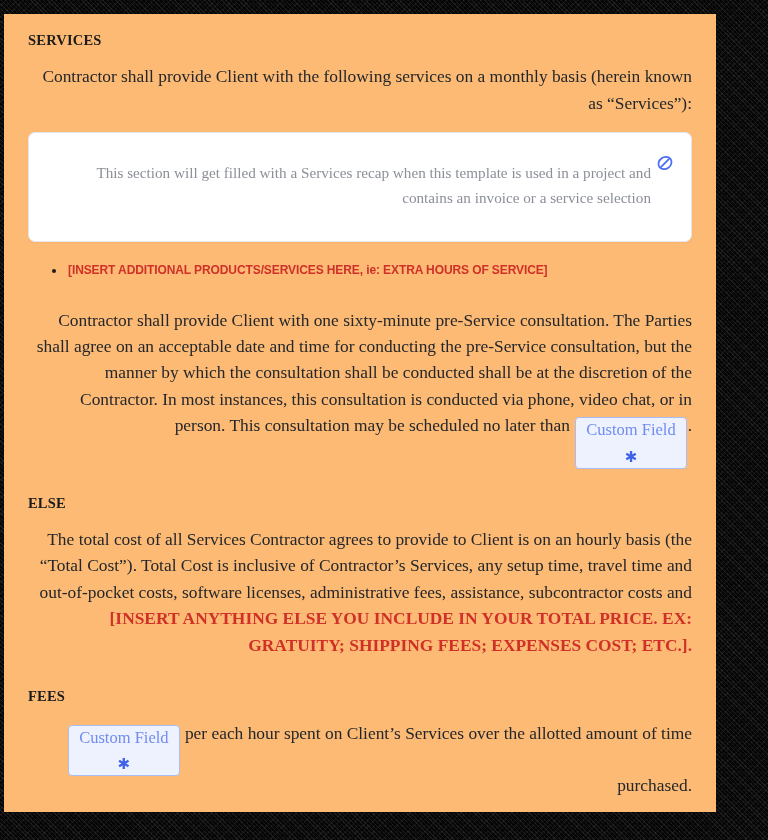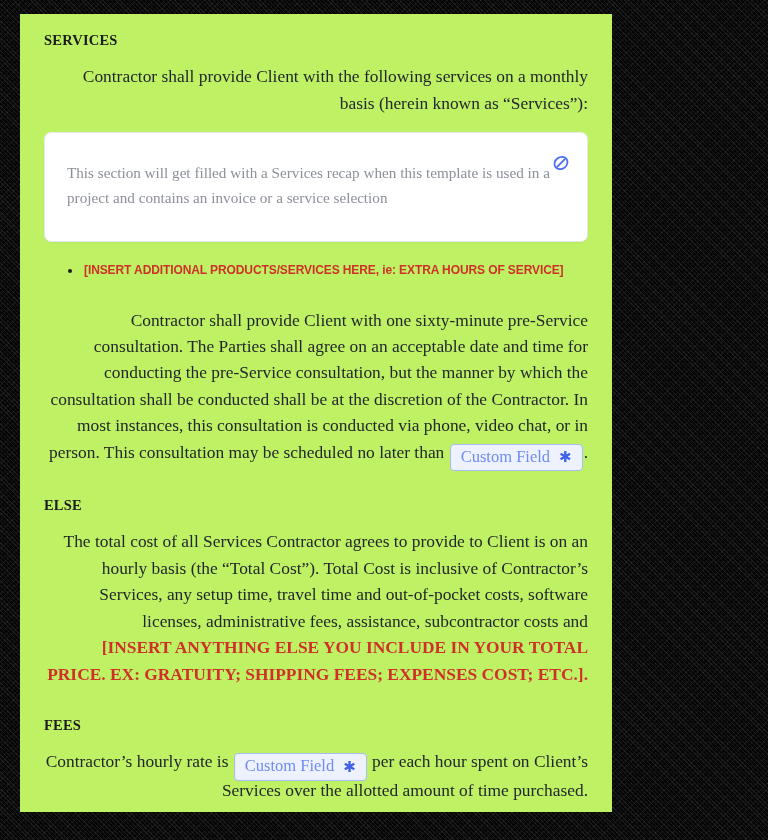--- a/index.html
+++ b/index.html
@@ -32,25 +32,25 @@
     left:0;top:0;right:0;bottom:0;
     background:
       repeating-linear-gradient(45deg, rgba(255,255,255,0.07) 0 1px, rgba(0,0,0,0.15) 1px 3px),
       repeating-linear-gradient(135deg, rgba(210,210,210,0.06) 0 1px, rgba(0,0,0,0.12) 1px 4px);
     pointer-events:none;
   }
 
   
   #doc-sheet {
     position: absolute;
-    left: 20px;
+    left: 4px;
     top: 14px;
-    width: 592px;
+    width: 712px;
     height: 798px;
-    background: #bef264;
+    background: #fdba74;
     box-sizing: border-box;
     overflow: hidden;
     z-index: 2;
   }
 
   #doc-body {
     padding: 18px 24px 10px 24px;
     box-sizing: border-box;
   }
 
@@ -77,20 +77,21 @@
   .placeholder-card {
     position: relative;
     border: 1px solid #e6e8ec;
     border-radius: 7px;
     background: #ffffff;
     box-shadow: 0 1px 2px rgba(16,24,40,0.04);
     margin: 16px 0 18px 0;
     padding: 28px 36px 30px 22px;
     min-height: 72px;
     box-sizing: border-box;
+    text-align: right;
   }
   .placeholder-text {
     font-family: "Liberation Serif", serif;
     font-size: 15.2px;
     line-height: 1.62;
     color: #8b9098;
     margin: 0;
     max-width: 600px;
   }
   .card-icon {
@@ -149,20 +150,21 @@
     line-height: 1.1;
     vertical-align: baseline;
     position: relative;
     top: 4px;
     margin: 0 1px;
     font-family: "Liberation Serif", serif;
     font-size: 16.5px;
     color: #5b7cf0;
     white-space: nowrap;
     cursor: pointer;
+    flex-direction: column;
   }
   .custom-field-chip .cf-label { color: #6f8cf2; }
   .custom-field-chip .cf-star {
     color: #3f62e8;
     font-size: 15px;
     line-height: 1;
     position: relative;
     top: 1px;
   }
 
@@ -213,20 +215,20 @@
 
     <p class="para">
       <span>The total cost of all Services Contractor agrees to provide to Client is on an hourly basis (the “Total Cost”). Total Cost is inclusive of Contractor’s Services, any setup time, travel time and out-of-pocket costs, software licenses, administrative fees, assistance, subcontractor costs and </span><span class="red-serif">[INSERT ANYTHING ELSE YOU INCLUDE IN YOUR TOTAL PRICE. EX: GRATUITY; SHIPPING FEES; EXPENSES COST; ETC.].</span>
     </p>
 
     <div class="gap-lg"></div>
 
     <h2 class="sec-heading">FEES</h2>
 
     <p class="para">
-      <span>Contractor’s hourly rate is </span><span class="custom-field-chip">
+      <span class="custom-field-chip">
           <span class="cf-label">Custom Field</span>
           <span class="cf-star">✱</span>
         </span><span> per each hour spent on Client’s Services over the allotted amount of time purchased.</span>
     </p>
 
   </div>
 </div>
 
 </body></html>

